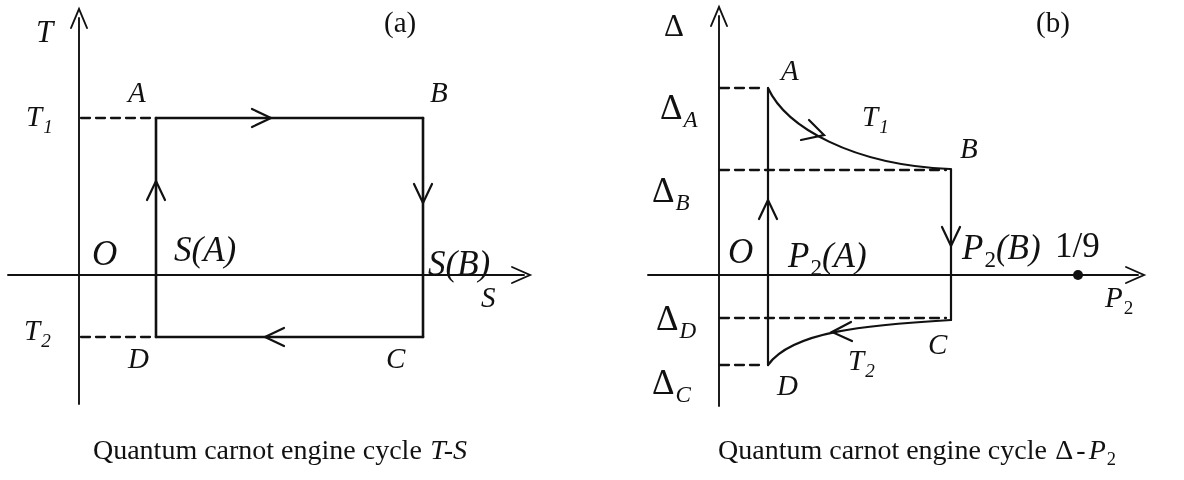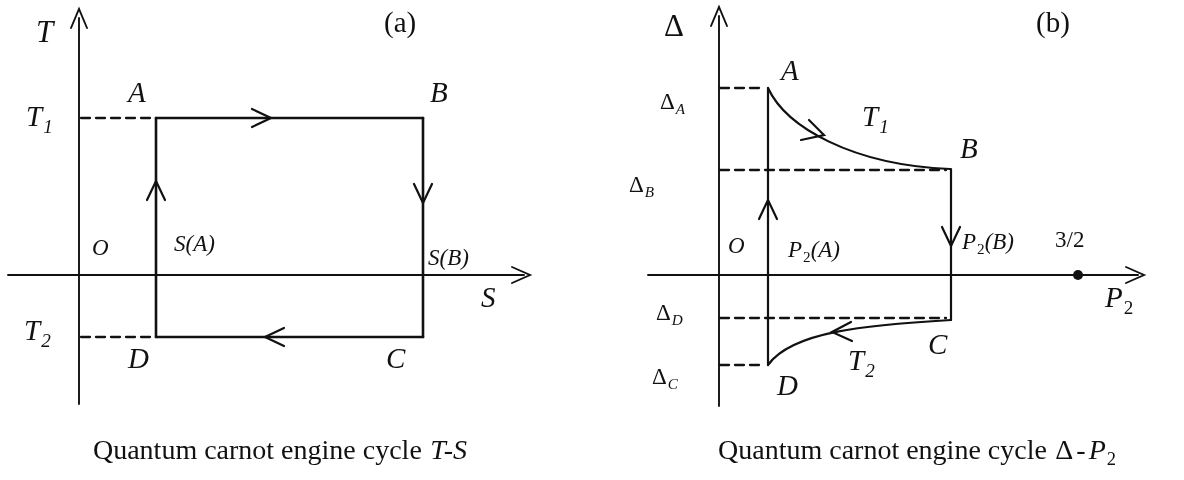--- a/index.html
+++ b/index.html
@@ -13,21 +13,21 @@
   }
   svg{position:absolute;left:0;top:0;}
   .lbl{
     position:absolute;
     font-size:29px;
     line-height:1;
     white-space:nowrap;
     color:#111111;
   }
   .it{font-style:italic;}
-  .sm{font-size:23px;}
+  .sm{font-size:35px;}
   .big{font-size:31px;}
   .sb{font-size:0.66em;vertical-align:-0.34em;margin-left:1px;}
   .caption{
     position:absolute;
     font-size:28px;
     text-align:center;
     white-space:nowrap;
   }
   .gap{margin-right:0.30em;text-align:center;}
   .dash-gap{margin:0 3px;}
@@ -115,37 +115,37 @@
   <div class="lbl it" style="left:481px;top:283px">S</div>
 
   <div class="caption" style="left:0px;top:434px;width:560px">
     <span class="gap">Quantum carnot engine cycle</span><span class="it">T-S</span>
   </div>
 
   <div class="lbl big" style="left:664px;top:10px">Δ</div>
   <div class="lbl" style="left:1036px;top:8px">(b)</div>
 
   <div class="lbl sm" style="left:660px;top:90px"><span>Δ</span><span class="sb it">A</span></div>
-  <div class="lbl sm" style="left:629px;top:173px"><span>Δ</span><span class="sb it">B</span></div>
+  <div class="lbl sm" style="left:652px;top:173px"><span>Δ</span><span class="sb it">B</span></div>
   <div class="lbl sm" style="left:656px;top:301px"><span>Δ</span><span class="sb it">D</span></div>
   <div class="lbl sm" style="left:652px;top:365px"><span>Δ</span><span class="sb it">C</span></div>
 
   <div class="lbl it" style="left:781px;top:56px">A</div>
   <div class="lbl it" style="left:960px;top:134px">B</div>
   <div class="lbl it" style="left:928px;top:330px">C</div>
   <div class="lbl it" style="left:777px;top:371px">D</div>
 
   <div class="lbl it" style="left:862px;top:102px"><span>T</span><span class="sb">1</span></div>
   <div class="lbl it" style="left:848px;top:346px"><span>T</span><span class="sb">2</span></div>
 
   <div class="lbl sm it" style="left:728px;top:234px">O</div>
 
   <div class="lbl sm" style="left:788px;top:238px"><span class="it">P</span><span class="sb">2</span><span class="it">(A)</span></div>
   <div class="lbl sm" style="left:962px;top:230px"><span class="it">P</span><span class="sb">2</span><span class="it">(B)</span></div>
-  <div class="lbl sm" style="left:1055px;top:228px">3/2</div>
+  <div class="lbl sm" style="left:1055px;top:228px">1/9</div>
 
   <div class="lbl" style="left:1105px;top:283px"><span class="it">P</span><span class="sb">2</span></div>
 
   <div class="caption" style="left:645px;top:434px;width:544px">
     <span class="gap">Quantum carnot engine cycle</span><span>Δ</span><span class="dash-gap">-</span><span class="it">P</span><span class="sb">2</span>
   </div>
 
 </div>
 
 </body></html>

